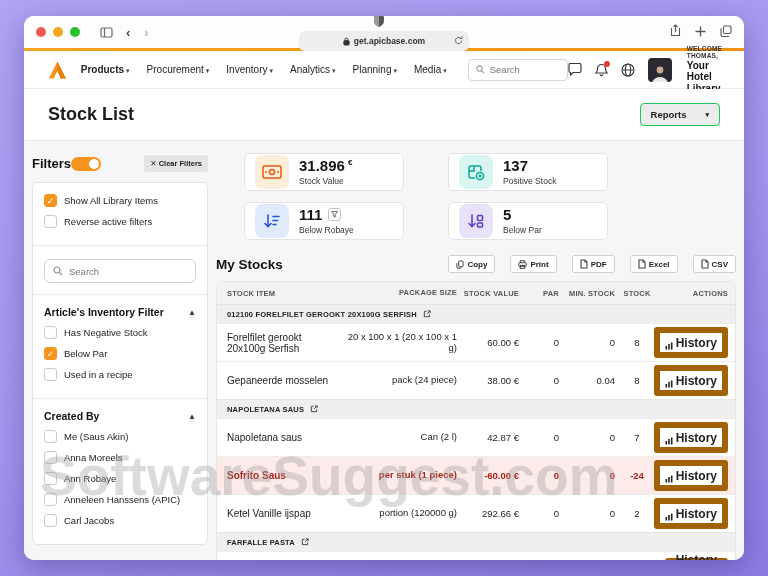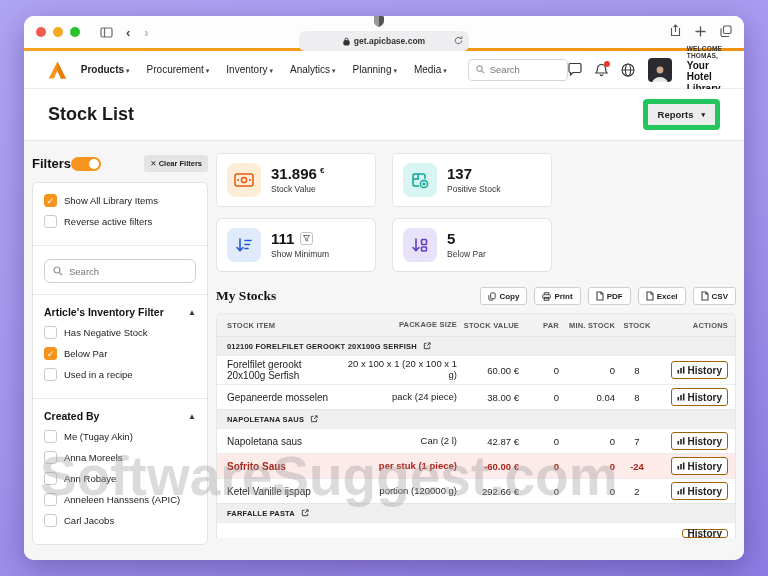--- a/index.html
+++ b/index.html
@@ -48,22 +48,22 @@
   .avatar { width:24px; height:24px; border-radius:4px; background:#2a2a30; overflow:hidden; position:relative; flex:0 0 auto; }
   .avatar svg { position:absolute; bottom:-2px; left:2px; }
   .welcome { line-height:1.15; margin-left:2px; }
   .welcome .w1 { font-size:6.5px; font-weight:800; color:#333; letter-spacing:.2px; }
   .welcome .w2 { font-size:10px; font-weight:800; color:#111; }
 
   
   .page-head { height:52px; background:#fff; border-bottom:1px solid #e7e7e7; display:flex;
     align-items:center; padding:0 24px; flex:0 0 auto; }
   .page-title { font-size:18px; font-weight:800; color:#1b1b1b; }
-  .reports-btn { margin-left:auto; background:#ececec; border:5px solid #22c55e; border-radius:4px;
-    font-size:9.5px; font-weight:700; color:#222; padding:5px 10px; cursor:pointer; display:flex; align-items:center; gap:8px; }
+  .reports-btn { margin-left:auto; background:#ececec; border:1px solid #22c55e; border-radius:4px;
+    font-size:9.5px; font-weight:700; color:#222; padding:5px 10px; cursor:pointer; display:flex; align-items:center; gap:19px; }
 
   
   .content { flex:1; background:#f6f6f6; display:flex; padding:12px 8px 0 8px; gap:8px; overflow:hidden; position:relative; }
 
   
   .sidebar { width:176px; flex:0 0 auto; }
   .filters-head { display:flex; align-items:center; margin:2px 0 10px 0; }
   .filters-title { font-size:13px; font-weight:800; color:#111; margin-right:0; }
   .toggle { width:30px; height:14px; background:#f7941d; border-radius:8px; position:relative; cursor:pointer; }
   .toggle .knob { position:absolute; right:2px; top:2px; width:10px; height:10px; border-radius:50%; background:#fff; }
@@ -82,33 +82,33 @@
   .side-search { height:24px; border:1px solid #cfcfcf; border-radius:6px; display:flex; align-items:center;
     gap:6px; padding:0 8px; color:#8f8f8f; margin:4px 0 2px 0; }
   .side-search input { border:none; outline:none; font-size:9.5px; width:110px; background:transparent; font-family:inherit; color:#444; }
   .sec-head { display:flex; align-items:center; margin:2px 0 4px 0; cursor:pointer; }
   .sec-title { font-size:10.5px; font-weight:800; color:#111; }
   .sec-caret { margin-left:auto; font-size:8px; color:#333; }
 
   
   .main { flex:1; min-width:0; display:flex; flex-direction:column; }
   .stats-row { display:flex; gap:16px; margin-bottom:11px; }
-  .stat-card { width:160px; height:54px; background:#fff; border:1px solid #e3e3e3; border-radius:6px;
-    display:flex; align-items:center; padding:0 10px; gap:10px; flex:0 0 auto; }
+  .stat-card { width:160px; height:38px; background:#fff; border:1px solid #e3e3e3; border-radius:6px;
+    display:flex; align-items:center; padding:0 10px; gap:10px; flex:0 0 auto;margin-left:28px; }
   .stat-ic { width:34px; height:34px; border-radius:8px; display:flex; align-items:center; justify-content:center; flex:0 0 auto; }
   .stat-val { font-size:15px; font-weight:800; color:#141414; line-height:1.1; display:flex; align-items:flex-start; gap:3px; }
   .stat-val sup { font-size:8px; margin-top:1px; }
   .stat-lbl { font-size:8.5px; color:#333; margin-top:1px; }
   .funnel-badge { width:13px; height:13px; border:1px solid #c2c2c2; border-radius:3px;
     display:inline-flex; align-items:center; justify-content:center; color:#555; margin-left:3px; margin-top:1px; }
 
   
   .stocks-head { display:flex; align-items:center; margin:4px 0 8px 0; }
-  .stocks-title { font-size:13.5px; font-weight:800; color:#111;font-family:Liberation Serif, serif; }
-  .exports { margin-left:auto; display:flex; gap:7px; }
+  .stocks-title { font-size:13.5px; font-weight:800; color:#111; }
+  .exports { margin-left:auto; display:flex; gap:15px; }
   .exp-btn { background:#fff; border:1px solid #cfcfcf; border-radius:3px; font-size:8px; font-weight:800;
     color:#222; padding:3px 7px; display:flex; align-items:center; gap:3px; cursor:pointer; }
   .exp-btn svg { color:#444; }
 
   .table { background:#fff; border-radius:6px 6px 0 0; border:1px solid #e6e6e6; border-bottom:none; overflow:hidden; }
   .trow { display:flex; align-items:center; }
   .thead { background:#f2f2f2; height:22px; }
   .thead .cell { font-size:7.5px; font-weight:800; color:#555; letter-spacing:.2px; }
   .group-row { background:#efefef; height:19px; border-top:1px solid #e5e5e5; }
   .group-name { font-size:7.5px; font-weight:800; color:#222; letter-spacing:.2px; display:flex; align-items:center; gap:6px; }
@@ -118,22 +118,22 @@
   .num { font-size:9.5px; color:#1c1c1c; }
   .item-row.negative { background:#fcebe9; }
   .item-row.negative .c-name, .item-row.negative .num { color:#a8231a; font-weight:700; }
   .c-name { flex:1; padding-left:10px; min-width:0; }
   .c-pkg { width:116px; text-align:right; line-height:1.15; }
   .c-val { width:62px; text-align:right; }
   .c-par { width:40px; text-align:right; }
   .c-min { width:56px; text-align:right; }
   .c-stk { width:44px; text-align:center; }
   .c-act { width:76px; display:flex; justify-content:flex-end; padding-right:7px; }
-  .hist-btn { background:#fff; border:1px solid #a16207; border-radius:3px; font-size:10px; font-weight:800;
-    color:#222; padding:2.5px 5px; display:flex; align-items:center; gap:3px; cursor:pointer; }
+  .hist-btn { background:#fff; border:6px solid #a16207; border-radius:3px; font-size:12px; font-weight:800;
+    color:#222; padding:2.5px 5px; display:flex; align-items:flex-end; gap:3px; cursor:pointer; }
   .partial-row { background:#fff; border-top:1px solid #ececec; height:16px; display:flex; justify-content:flex-end; padding-right:7px; overflow:hidden; }
   .partial-row .hist-btn { margin-top:6px; }
 
   
   .watermark { position:absolute; left:16px; top:428px; width:700px; font-size:55px; font-weight:700;
     color:rgba(160,160,160,.38); letter-spacing:0px; pointer-events:none; z-index:40; white-space:nowrap; }
 </style>
 </head>
 <body>
 
@@ -307,21 +307,21 @@
             <span class="cb-label">Used in a recipe</span>
           </div>
         </div>
         <div class="side-sec">
           <div class="sec-head">
             <span class="sec-title">Created By</span>
             <span class="sec-caret">▲</span>
           </div>
           <div class="cb-row">
             <span class="cb">✓</span>
-            <span class="cb-label">Me (Tugay Akin)</span>
+            <span class="cb-label">Me (Saus Akin)</span>
           </div>
           <div class="cb-row">
             <span class="cb">✓</span>
             <span class="cb-label">Anna Moreels</span>
           </div>
           <div class="cb-row">
             <span class="cb">✓</span>
             <span class="cb-label">Ann Robaye</span>
           </div>
           <div class="cb-row">
@@ -389,21 +389,21 @@
           </span>
           <div>
             <div class="stat-val">
                 <span>111</span>
               <span class="funnel-badge">
                 <svg width="7" height="7" viewBox="0 0 8 8" fill="none" stroke="currentColor" stroke-width="1">
                     <path d="M0.5 0.5 H7.5 L4.8 4 V7 L3.2 6 V4 Z"></path>
                   </svg>
               </span>
             </div>
-            <div class="stat-lbl">Show Minimum</div>
+            <div class="stat-lbl">Below Robaye</div>
           </div>
         </div>
         <div class="stat-card">
           <span class="stat-ic" style="background:#e8e1fa;color:#5f3dc4;">
             <svg width="18" height="16" viewBox="0 0 18 16" fill="none" stroke="currentColor" stroke-width="1.6" stroke-linecap="round">
                 <line x1="5" y1="2" x2="5" y2="13"></line>
                 <path d="M2 10.5 L5 13.5 L8 10.5"></path>
                 <rect x="10.5" y="2.5" width="5" height="5" rx="1"></rect>
                 <rect x="10.5" y="10" width="5" height="4" rx="1"></rect>
               </svg>

